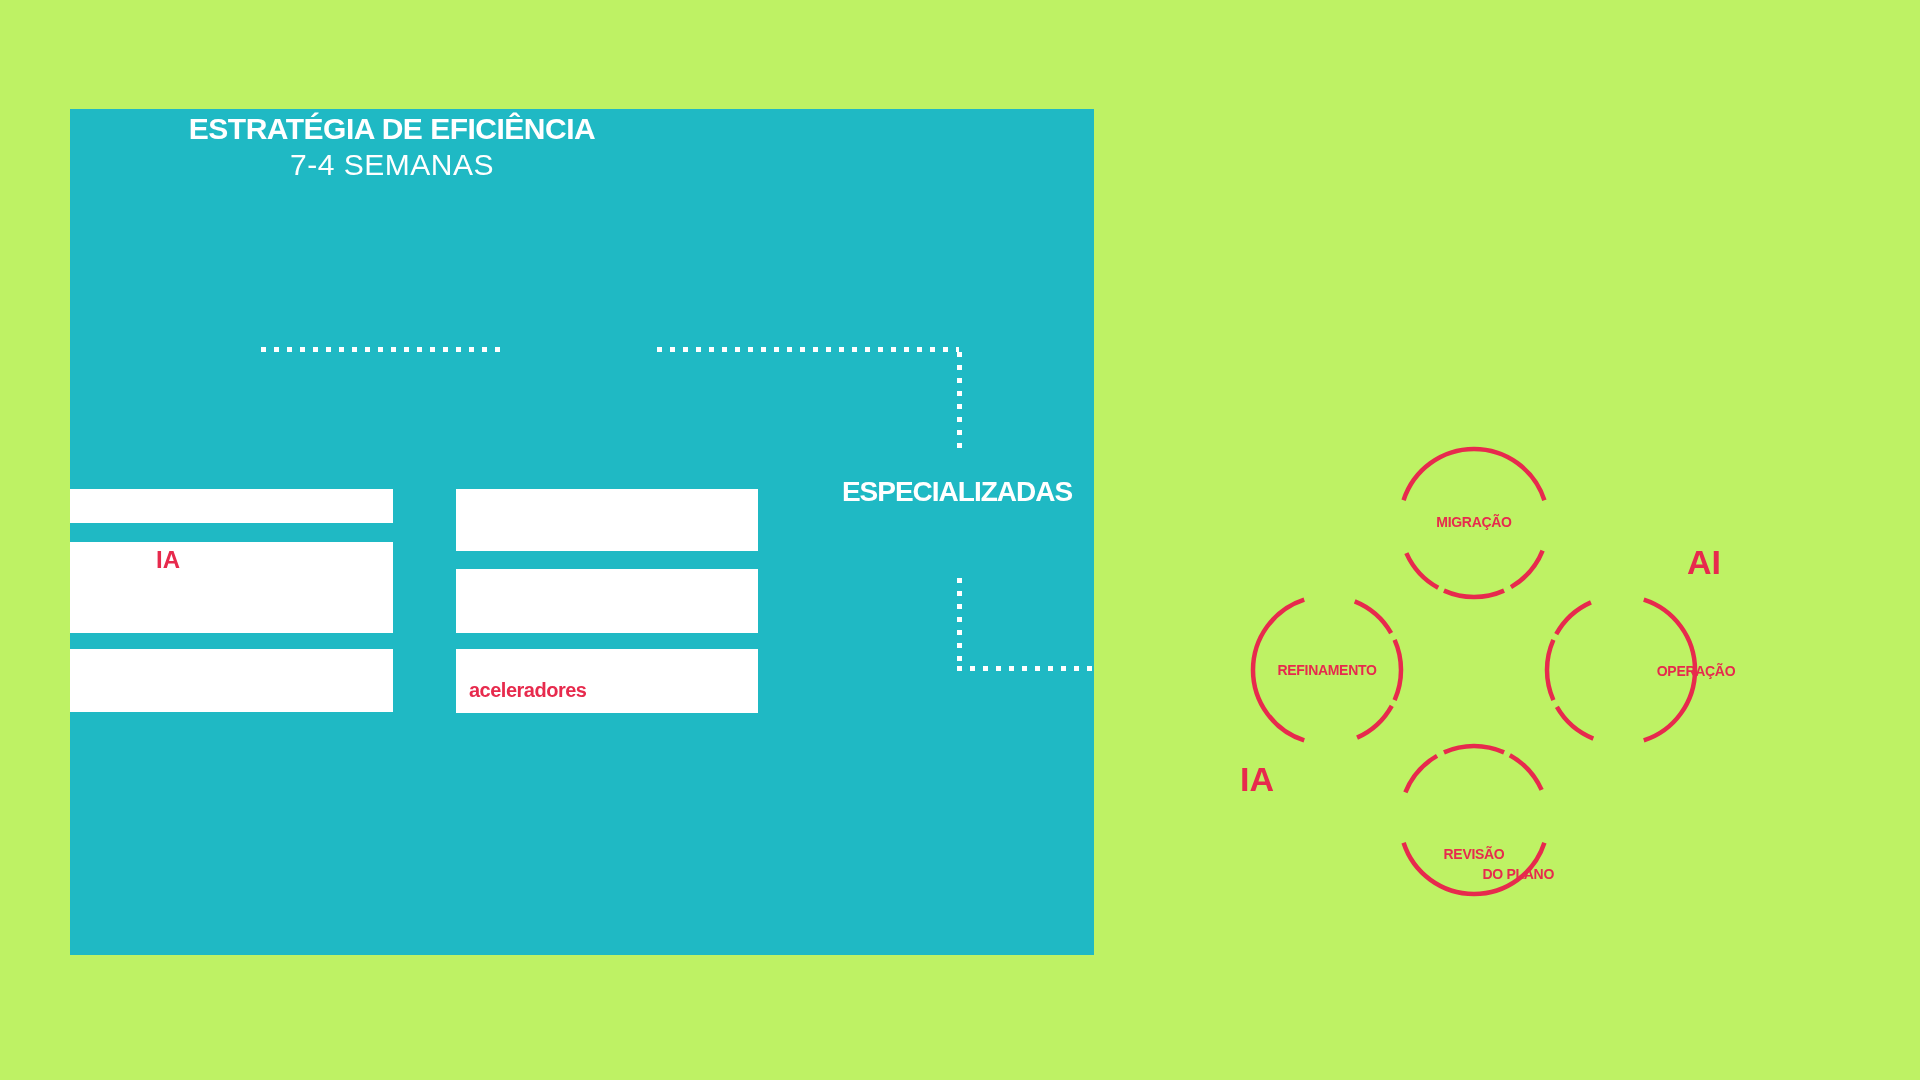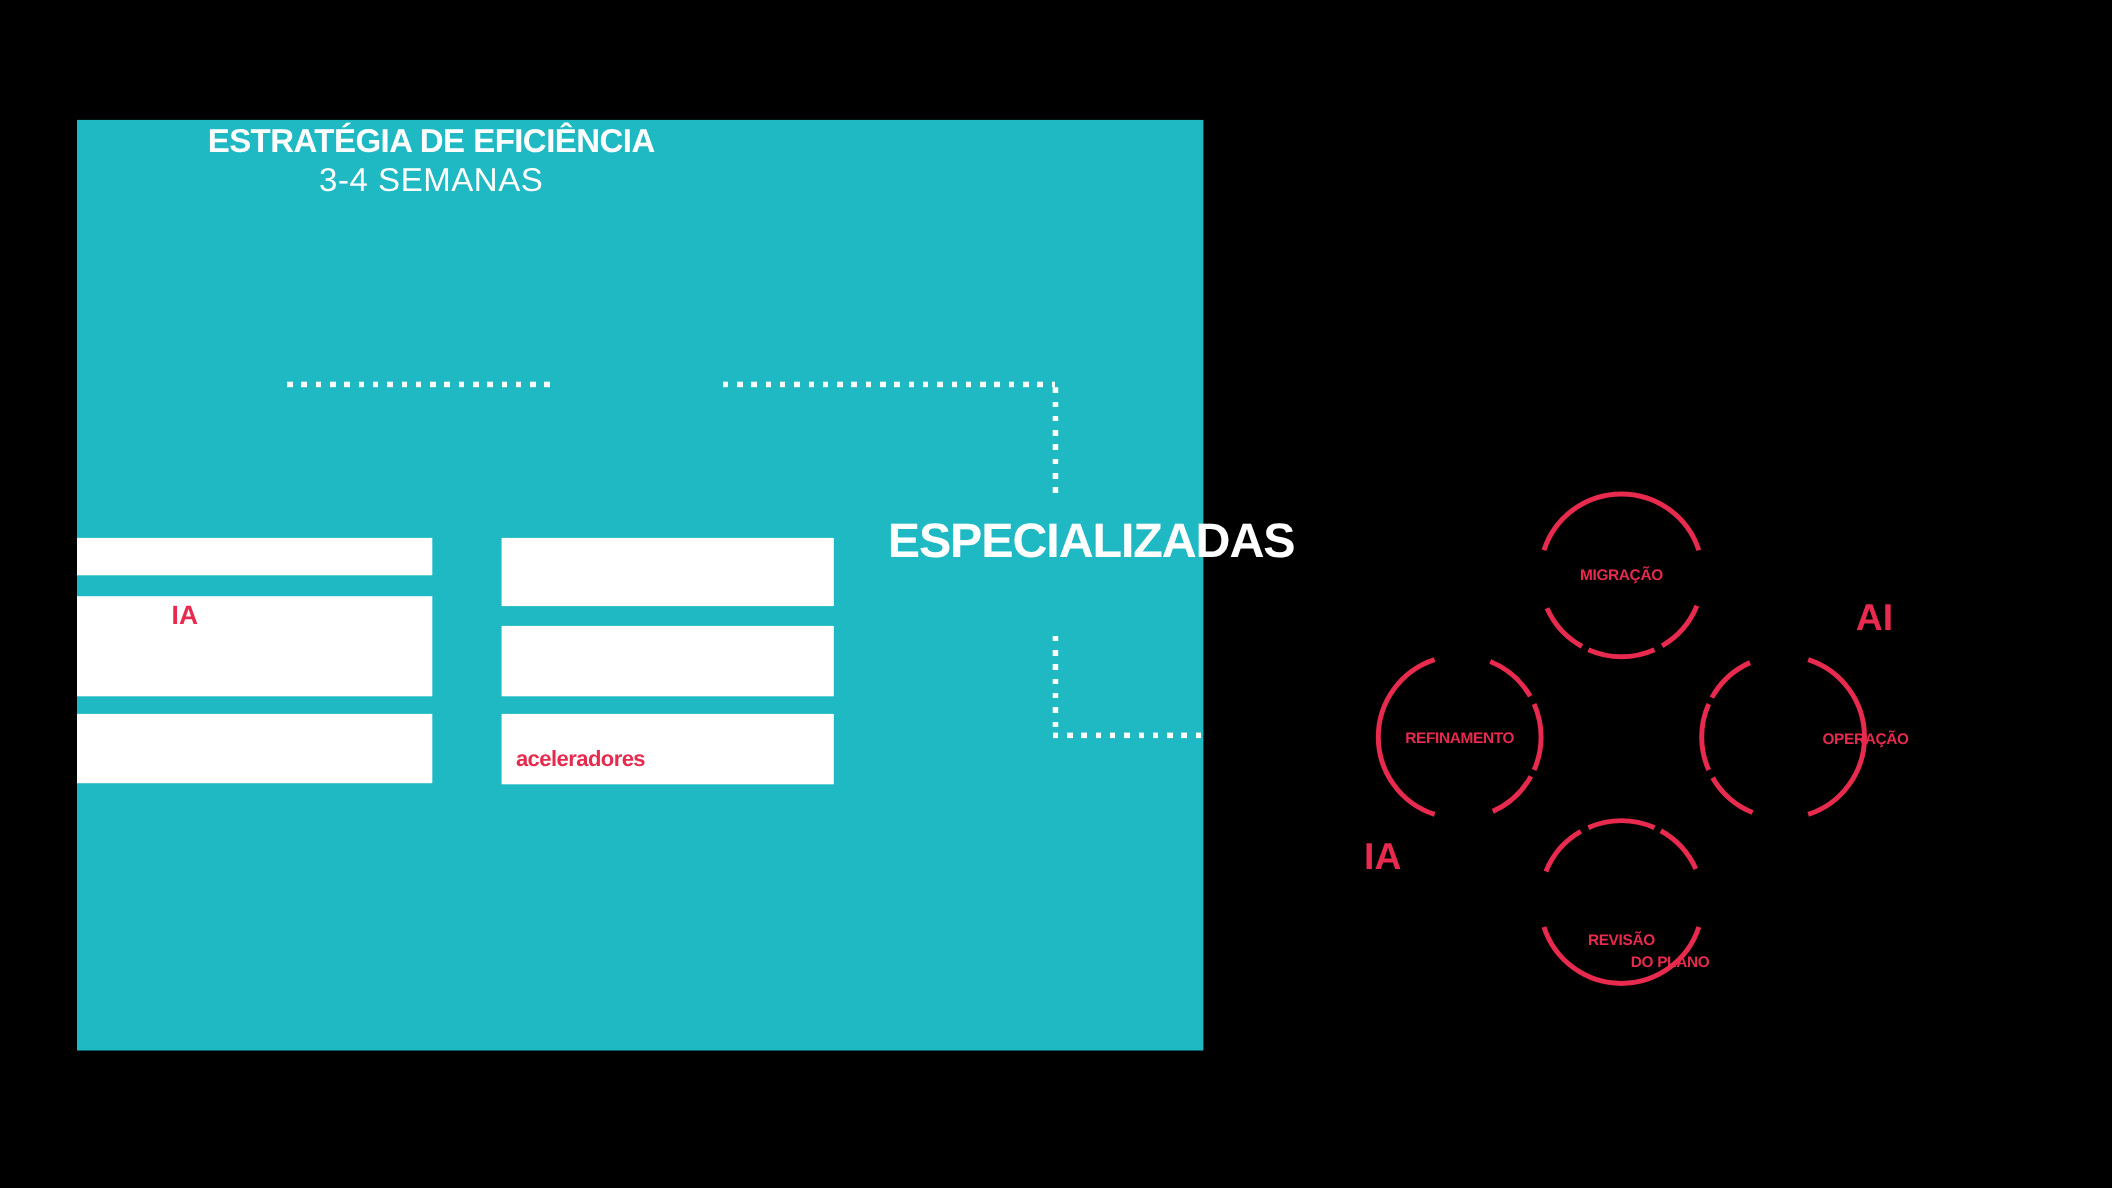--- a/index.html
+++ b/index.html
@@ -6,21 +6,21 @@
     --teal:#1fb9c4;
     --red:#e72a4d;
     --white:#ffffff;
   }
   *{margin:0;padding:0;box-sizing:border-box;}
   html,body{background:#ffffff;}
   body{font-family:"Liberation Sans", sans-serif;}
   .stage{
     position:relative;
     width:1920px;height:1080px;
-    background:#000000;
+    background:#bef264;
     overflow:hidden;
   }
   
   .panel{
     position:absolute;
     left:70px;top:109px;width:1024px;height:846px;
     background:var(--teal);
   }
   .title-block{
     position:absolute;left:72px;top:2px;width:500px;
@@ -54,21 +54,21 @@
   .bar-label{
     position:absolute;color:var(--red);font-weight:700;white-space:nowrap;
   }
   .ia-label{left:86px;top:437px;font-size:24px;}
   .aceleradores-label{left:399px;top:570px;font-size:20px;letter-spacing:-0.5px;}
   .equipes-block{
     position:absolute;left:737px;top:360px;width:300px;
     text-align:center;color:var(--white);white-space:nowrap;
   }
   .equipes-line1{font-size:36px;font-weight:400;line-height:45px;letter-spacing:1px;}
-  .equipes-line2{font-size:44px;font-weight:700;line-height:45px;letter-spacing:-1px;}
+  .equipes-line2{font-size:28px;font-weight:700;line-height:45px;letter-spacing:-1px;}
   
   .cycle-svg{position:absolute;left:1220px;top:400px;}
   .ring{
     fill:none;stroke:var(--red);stroke-width:4.5;
     stroke-dasharray:38 6 48 5 37 42 144 40;
   }
   .node-label{
     position:absolute;width:160px;text-align:center;
     color:var(--red);font-weight:700;font-size:14px;
     letter-spacing:-0.3px;line-height:20px;white-space:nowrap;
@@ -86,21 +86,21 @@
 </style>
 </head>
 <body>
 
 <div class="stage">
 
   <section class="panel">
 
     <div class="title-block">
       <div class="title">ESTRATÉGIA DE EFICIÊNCIA</div>
-      <div class="subtitle">3-4 SEMANAS</div>
+      <div class="subtitle">7-4 SEMANAS</div>
     </div>
 
     <div class="dots-h" style="left:191px;top:238px;width:243px;"></div>
     <div class="dots-h" style="left:587px;top:238px;width:302px;"></div>
     <div class="dots-v" style="left:887px;top:243px;height:98px;"></div>
     <div class="dots-v" style="left:887px;top:469px;height:90px;"></div>
     <div class="dots-h" style="left:887px;top:557px;width:140px;"></div>
 
     <div class="bar bar-l1"></div>
     <div class="bar bar-l2"></div>

